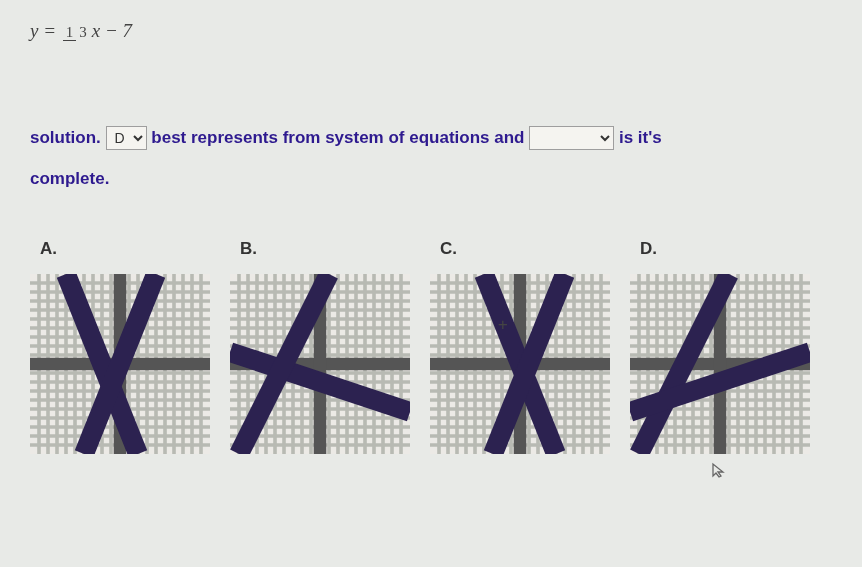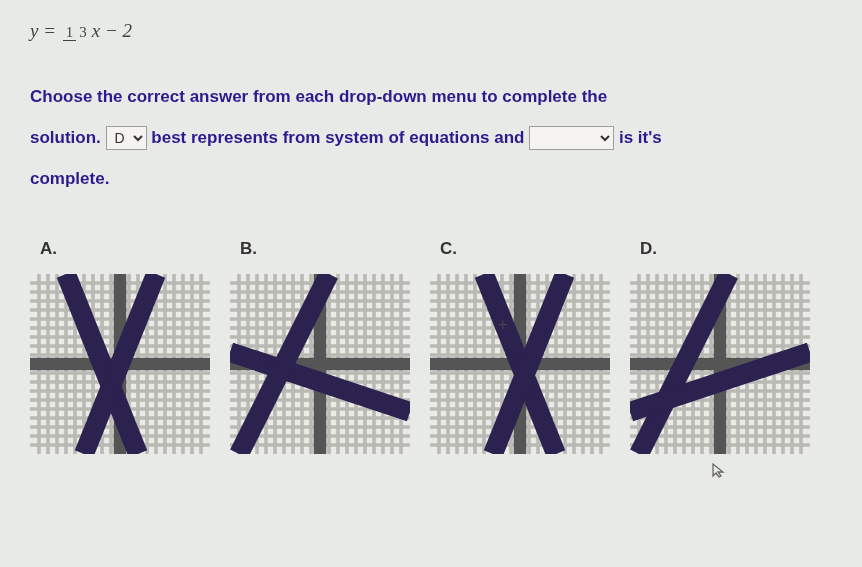--- a/index.html
+++ b/index.html
@@ -90,26 +90,26 @@
   position: absolute;
   right: 135px;
   bottom: 89px;
 }
 </style>
 </head>
 <body>
 
 <div class="equations">
   <div class="eq-line">
-    <span>y = </span><span class="frac"><span class="num">1</span><span class="den">3</span></span><span>x − 2</span>
+    <span>y = </span><span class="frac"><span class="num">1</span><span class="den">3</span></span><span>x − 7</span>
   </div>
 </div>
 
 <div class="prompt">
-  <span>Choose the correct answer from each drop-down menu to complete the</span><br>
+  <br>
   <span>solution.</span>
   <select>
     <option>D</option>
   </select>
   <span>best represents from system of equations and</span>
   <select class="blank-select">
     <option></option>
   </select>
   <span>is it's</span><br>
   <span>complete.</span>

